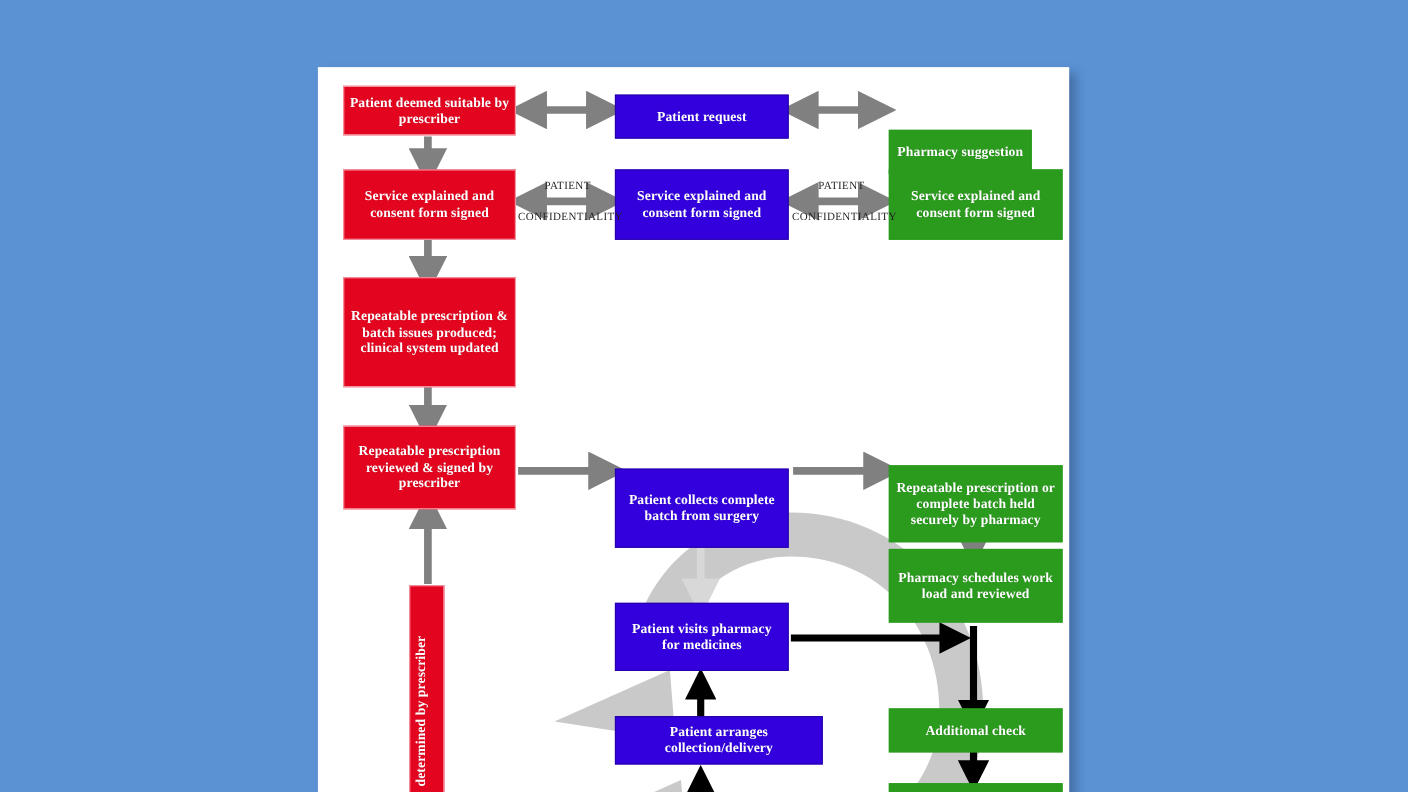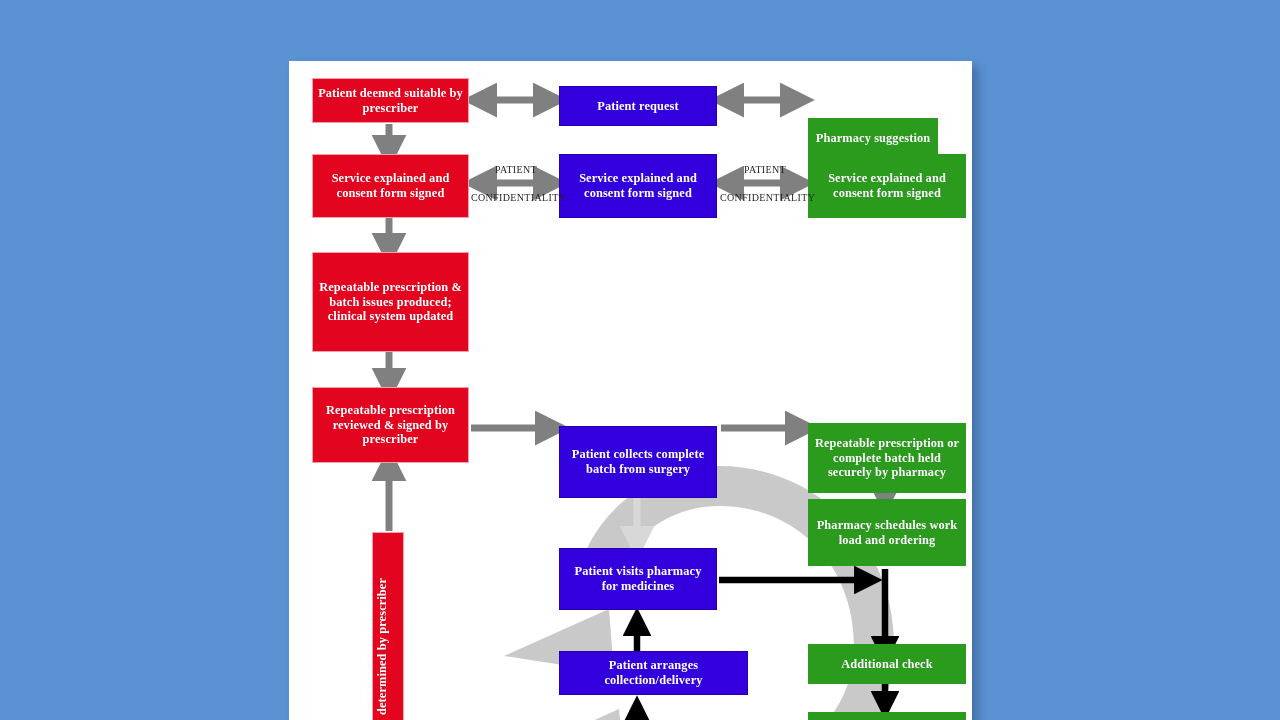--- a/index.html
+++ b/index.html
@@ -241,21 +241,21 @@
 
     <div class="box green" style="left:519px; top:93px; width:158px; height:64px;">
       <span class="lbl">Service explained and consent form signed</span>
     </div>
 
     <div class="box green" style="left:519px; top:333px; width:158px; height:70px;margin-top:29px;">
       <span class="lbl">Repeatable prescription or complete batch held securely by pharmacy</span>
     </div>
 
     <div class="box green" style="left:519px; top:438px; width:158px; height:67px;">
-      <span class="lbl">Pharmacy schedules work load and ordering</span>
+      <span class="lbl">Pharmacy schedules work load and reviewed</span>
     </div>
 
     <div class="box green" style="left:519px; top:583px; width:158px; height:33px;">
       <span class="lbl">Additional check</span>
     </div>
 
     <div class="box green" style="left:519px; top:651px; width:158px; height:40px;">
       <span class="lbl"></span>
     </div>
 

